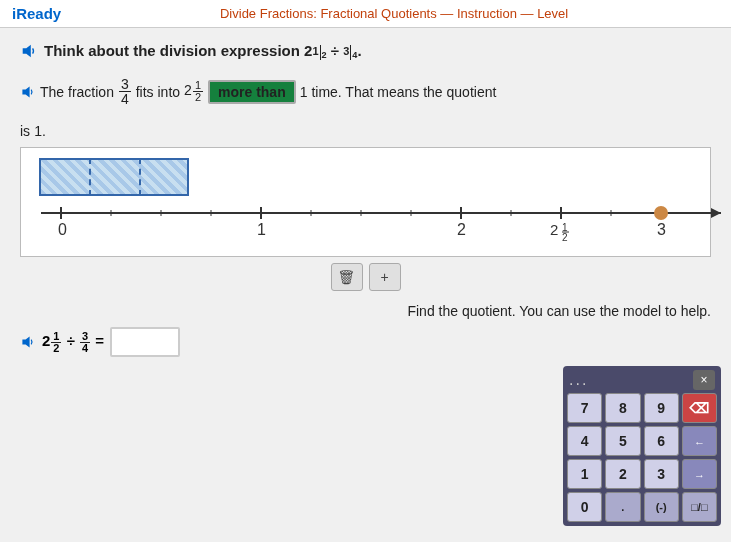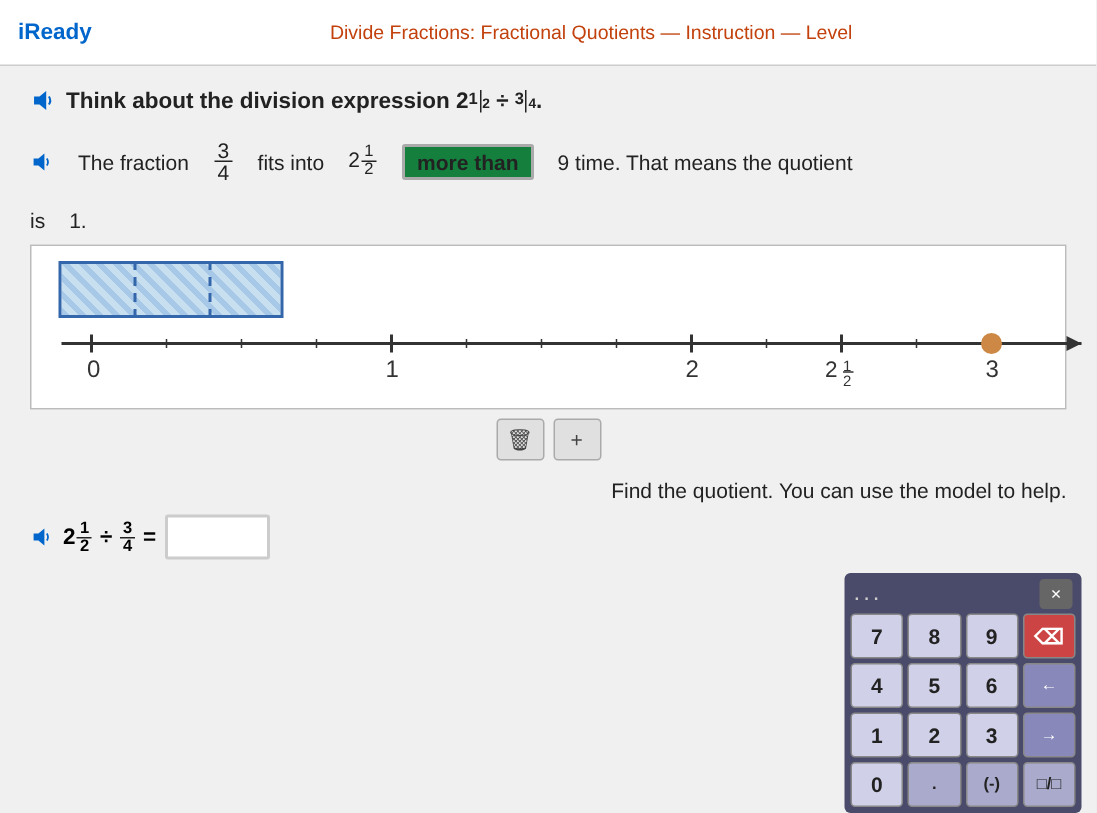--- a/index.html
+++ b/index.html
@@ -8,21 +8,21 @@
       background: #e8e8e8;
       width: 731px;
       height: 542px;
       overflow: hidden;
       position: relative;
     }
 
     
     .header {
       background: #fff;
-      height: 44px;
+      height: 28px;
       display: flex;
       align-items: center;
       padding: 0 12px;
       border-bottom: 1px solid #ccc;
     }
     .header-logo {
       color: #0066cc;
       font-weight: bold;
       font-size: 15px;
       margin-right: 8px;
@@ -76,21 +76,21 @@
     }
 
     
     .second-row {
       display: flex;
       align-items: center;
       font-size: 14px;
       color: #222;
       margin-bottom: 8px;
       flex-wrap: wrap;
-      gap: 16px;
+      gap: 4px;
       margin-top: 17px;
     }
     .highlight-box {
       background: #15803d;
       border: 2px solid #aaa;
       padding: 2px 8px;
       font-size: 14px;
       font-weight: bold;
       border-radius: 2px;
     }
@@ -289,21 +289,21 @@
           <span class="num">3</span>
           <span class="den">4</span>
         </span>
     </span>
     <span>fits into</span>
     <span>2<span class="math-frac" style="font-size:11px;margin-left:1px">
           <span class="num">1</span>
           <span class="den">2</span>
         </span></span>
     <span class="highlight-box">more than</span>
-    <span>9 time. That means the quotient</span>
+    <span>1 time. That means the quotient</span>
   </div>
 
   <div class="second-row" style="margin-bottom:4px;">
     <span>is</span>
     <span>1.</span>
   </div>
 
   <div class="number-line-container">
 
     <div class="hatched-rect"></div>

